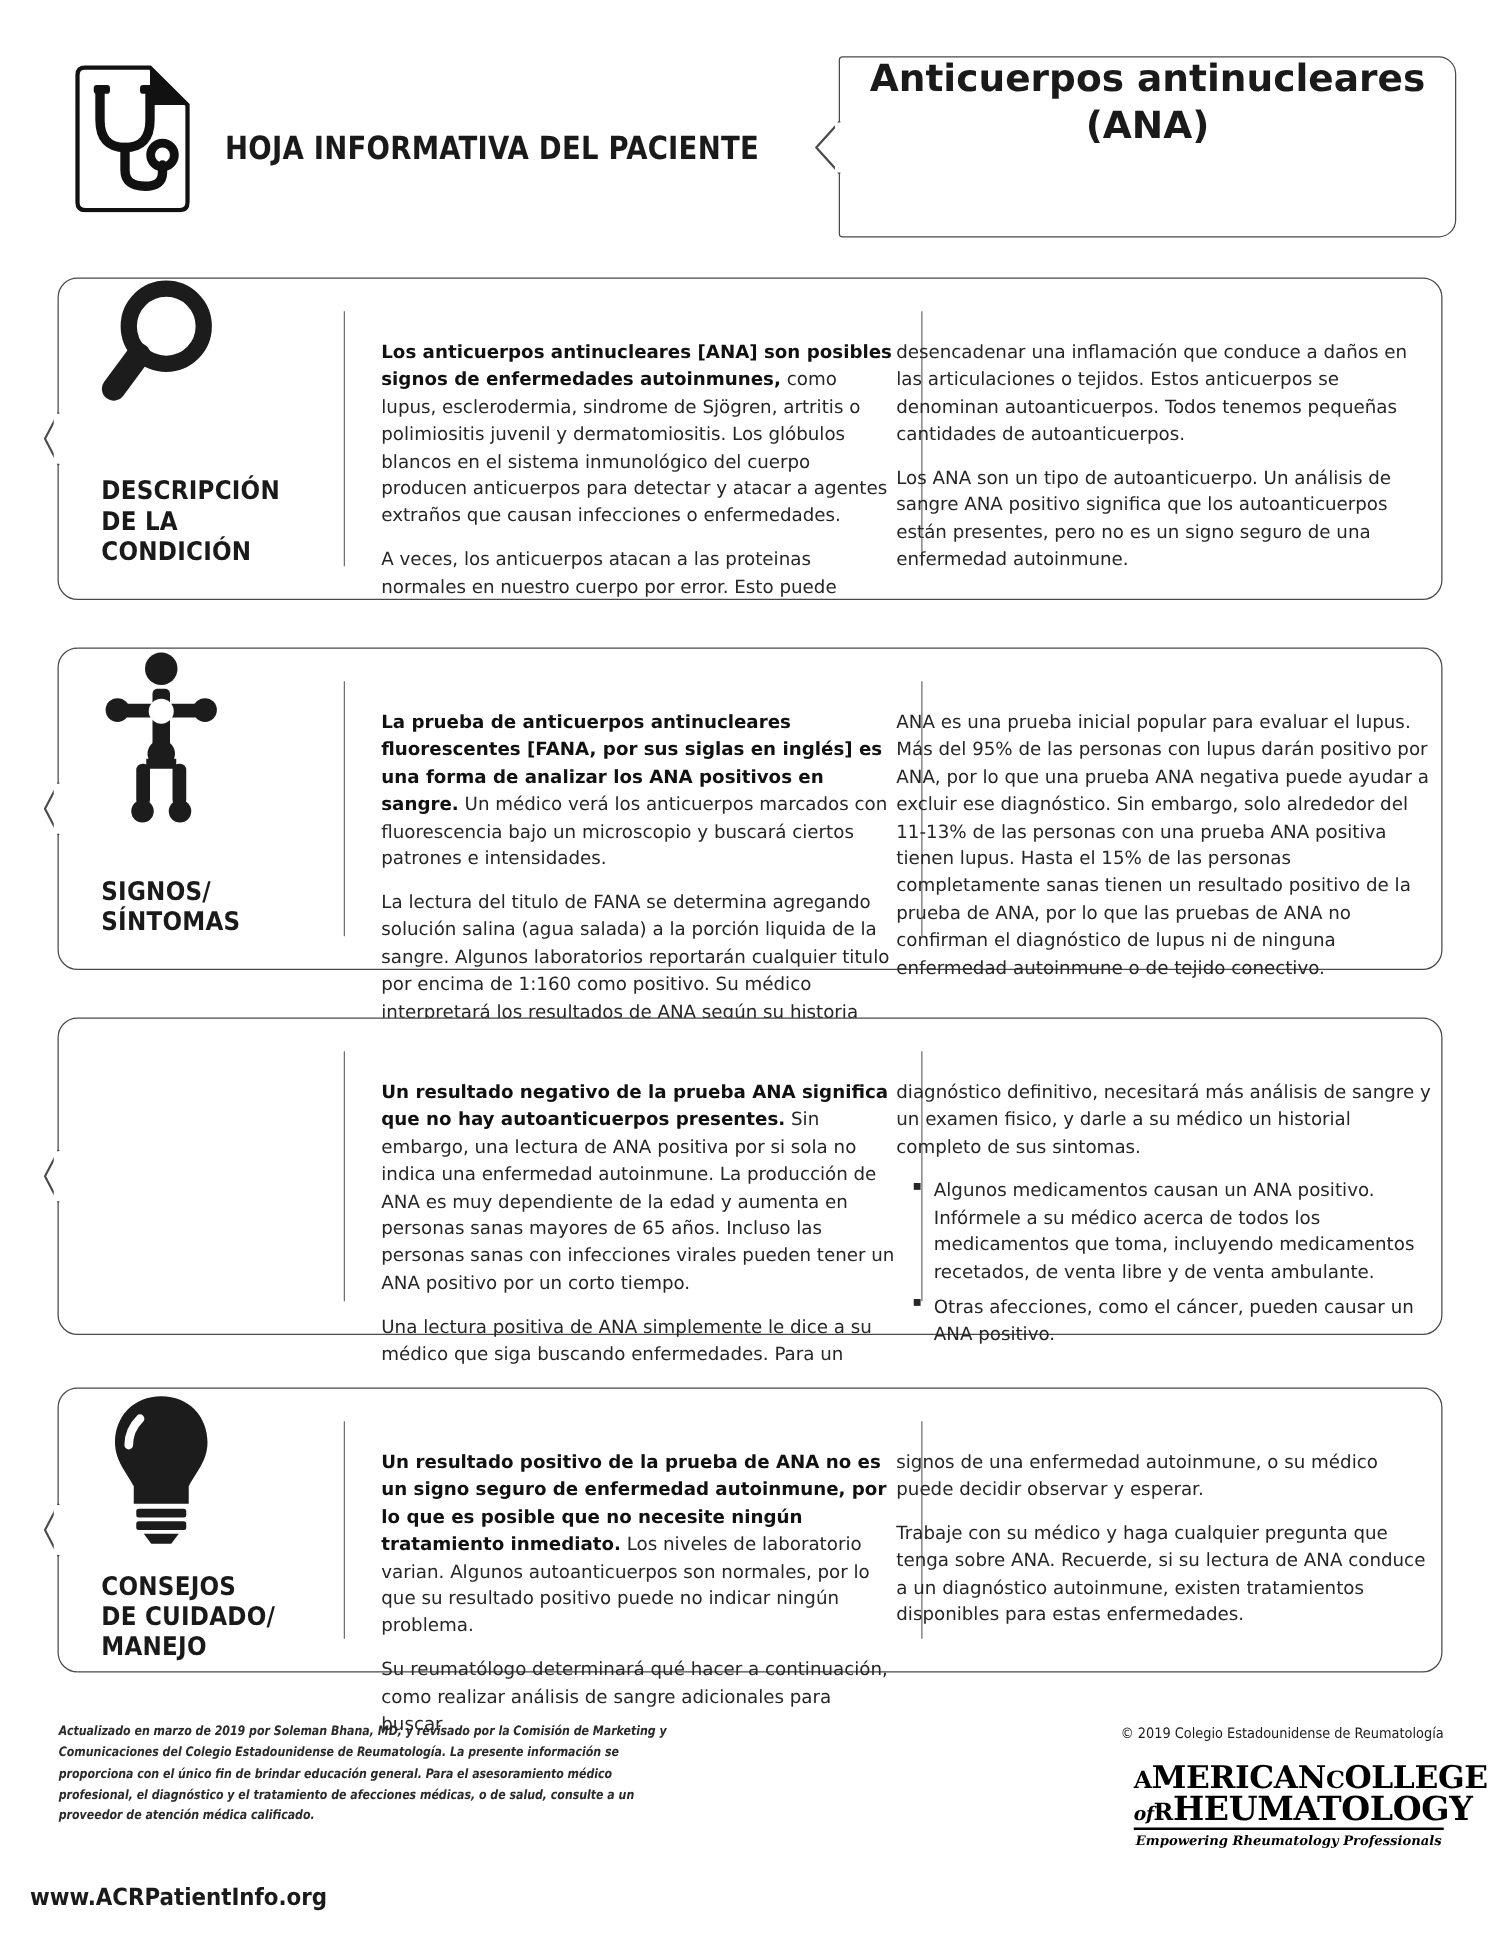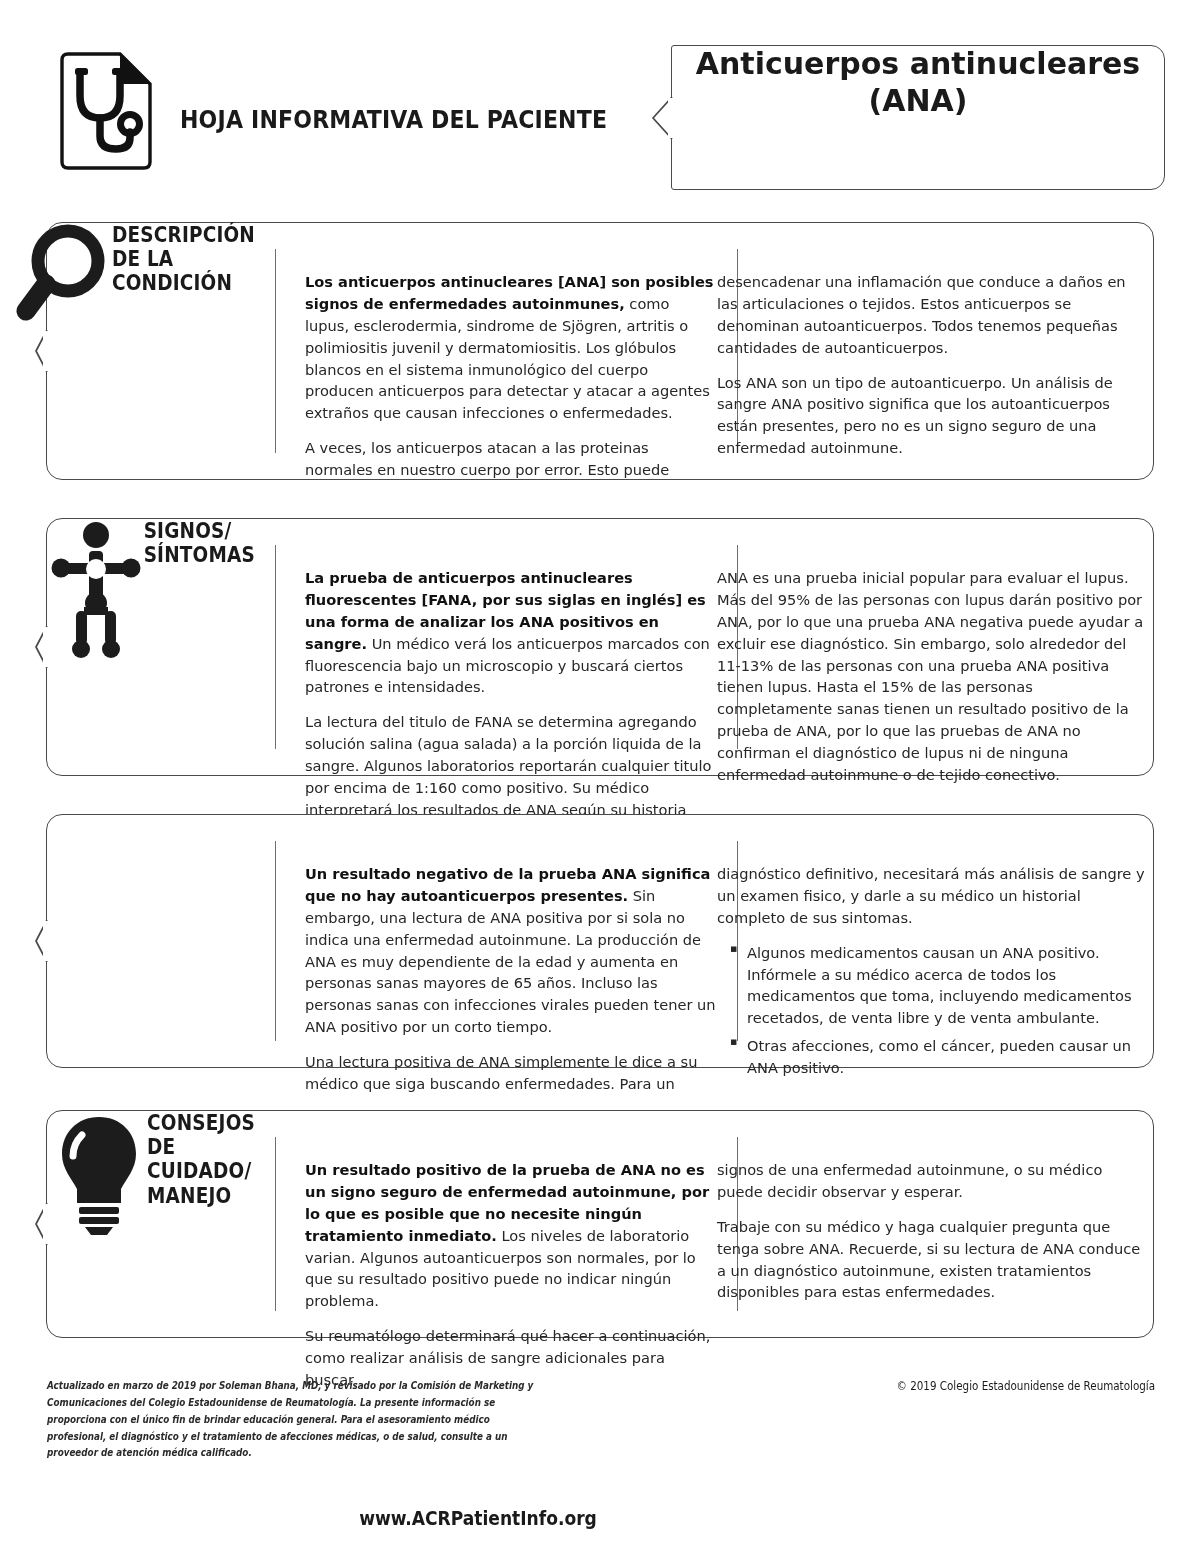--- a/index.html
+++ b/index.html
@@ -45,21 +45,21 @@
   
   .card {
     position:absolute; left:46px; width:1108px;
     border:1.6px solid #4a4a4a; border-radius:16px;
     background:#fff;
   }
   .card-notch { position:absolute; left:-13px; top:50%; margin-top:-22px; width:14px; height:44px; }
 
   .cat {
     position:absolute; left:18px; top:0; width:190px; height:100%;
-    display:flex; flex-direction:row; justify-content:flex-end;
+    display:flex; flex-direction:column; justify-content:space-between;
     padding:0 0 26px 16px;
   }
   .cat-icon { margin-bottom:14px; }
   .cat-label {
     font-size:20.5px; font-weight:bold; line-height:1.18;
     letter-spacing:.2px; white-space:pre-line; color:#1a1a1a;
     font-family:"DejaVu Sans Condensed","Liberation Sans",sans-serif;
   }
 
   .vrule { position:absolute; top:26px; bottom:26px; width:1.4px; background:#6e6e6e; }
@@ -110,23 +110,24 @@
   }
   .acr-of { font-size:15px; font-style:italic; }
   .acr-sc { font-size:19px; }
   .acr-tag {
     font-family:"DejaVu Serif","Liberation Serif",serif;
     font-weight:bold; font-style:italic; font-size:10.5px;
     margin-top:3px; color:#000; white-space:nowrap;
   }
   .acr-rule { height:2px; background:#000; margin:1px 0 1px 0; }
   .site {
-    position:absolute; left:0; top:147px; width:956px; text-align:center;
+    position:absolute; left:0; top:147px; width:956px; 
     font-size:19px; font-weight:bold; color:#1a1a1a;
     font-family:"DejaVu Sans Condensed","Liberation Sans",sans-serif;
+    padding-left:24px;
   }
 </style>
 </head>
 <body>
 
 <div class="header">
 
   <div class="doc-icon">
     <svg width="96" height="118" viewBox="0 0 96 118">
       <path d="M4 8 Q4 2 10 2 L62 2 L92 32 L92 110 Q92 116 86 116 L10 116 Q4 116 4 110 Z" fill="#fff" stroke="#111" stroke-width="3.4"></path>
@@ -259,15 +260,25 @@
         <p><b>Un resultado positivo de la prueba de ANA no es un signo seguro de enfermedad autoinmune, por lo que es posible que no necesite ningún tratamiento inmediato.</b> Los niveles de laboratorio varian. Algunos autoanticuerpos son normales, por lo que su resultado positivo puede no indicar ningún problema.</p>
         <p>Su reumatólogo determinará qué hacer a continuación, como realizar análisis de sangre adicionales para buscar</p>
       </div>
     </div>
   </div>
 
 <div class="footer">
   <div class="disclaimer">Actualizado en marzo de 2019 por Soleman Bhana, MD, y revisado por la Comisión de Marketing y Comunicaciones del Colegio Estadounidense de Reumatología. La presente información se proporciona con el único fin de brindar educación general. Para el asesoramiento médico profesional, el diagnóstico y el tratamiento de afecciones médicas, o de salud, consulte a un proveedor de atención médica calificado.</div>
   <div class="copyright">© 2019 Colegio Estadounidense de Reumatología</div>
 
+  <div class="acr-logo">
+    <div class="acr-l1">
+      <span class="acr-sc">A</span><span>MERICAN</span><span class="acr-sc">C</span><span>OLLEGE</span>
+    </div>
+    <div class="acr-l2">
+      <span class="acr-of">of</span><span class="acr-sc">R</span><span>HEUMATOLOGY</span>
+    </div>
+    <div class="acr-rule"></div>
+    <div class="acr-tag">Empowering Rheumatology Professionals</div>
+  </div>
 
   <div class="site">www.ACRPatientInfo.org</div>
 </div>
 
 </body></html>

